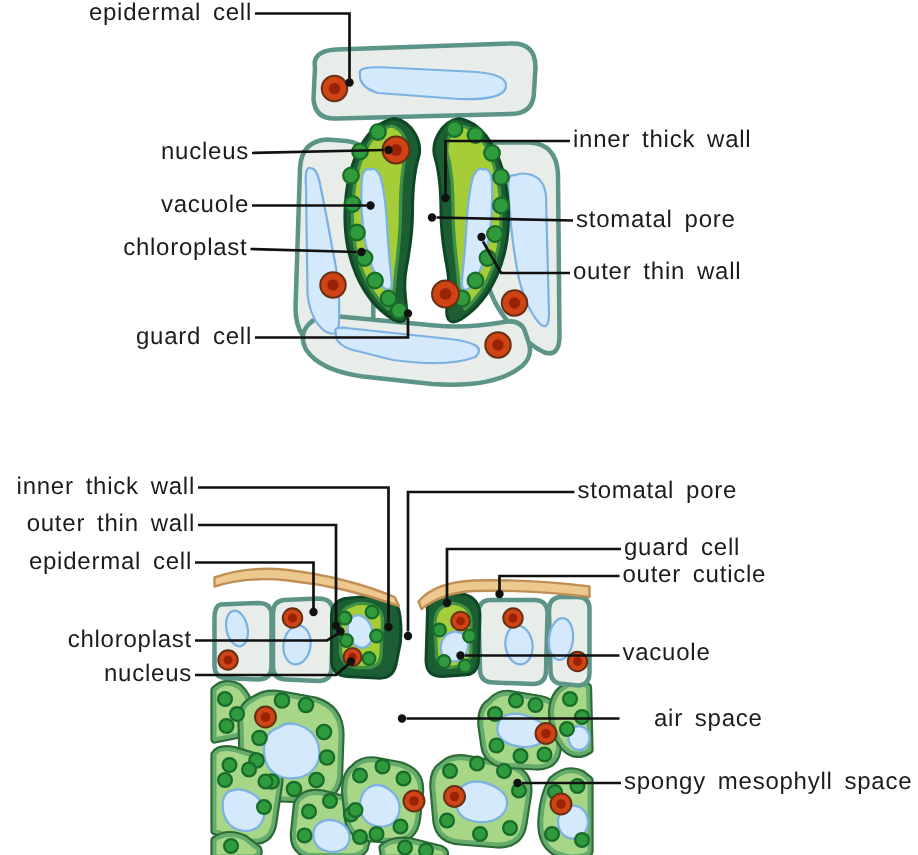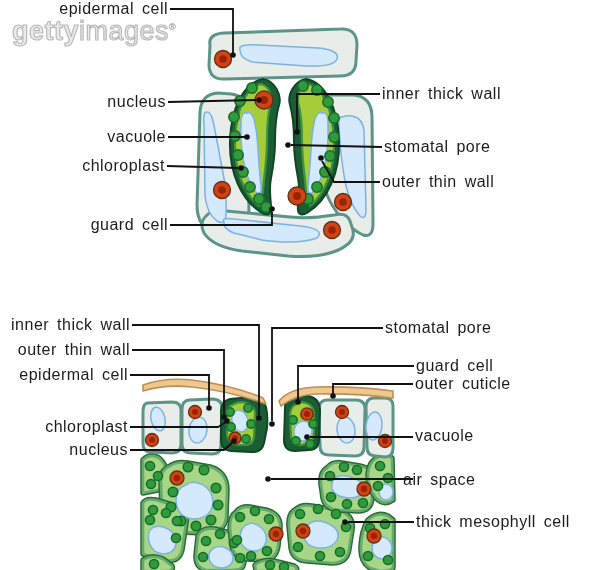--- a/index.html
+++ b/index.html
@@ -355,18 +355,17 @@
 
 <div class="lbl" style="right:482px;top:316px">inner thick wall</div>
 <div class="lbl" style="right:482px;top:341px">outer thin wall</div>
 <div class="lbl" style="right:484px;top:366px">epidermal cell</div>
 <div class="lbl" style="right:484px;top:418px">chloroplast</div>
 <div class="lbl" style="right:484px;top:441px">nucleus</div>
 <div class="lbl" style="left:385px;top:319px">stomatal pore</div>
 <div class="lbl" style="left:416px;top:357px">guard cell</div>
 <div class="lbl" style="left:415px;top:375px">outer cuticle</div>
 <div class="lbl" style="left:415px;top:427px">vacuole</div>
-<div class="lbl" style="left:403px;top:471px">air space</div>
-<div class="lbl" style="left:416px;top:513px">thick mesophyll cell</div>
-
-<div class="watermark"><span class="b">getty</span><span class="l">images</span><sup>®</sup></div>
+<div class="lbl" style="left:436px;top:471px">air space</div>
+<div class="lbl" style="left:416px;top:513px">spongy mesophyll space</div>
+
 
 </div>
 
 </body></html>

